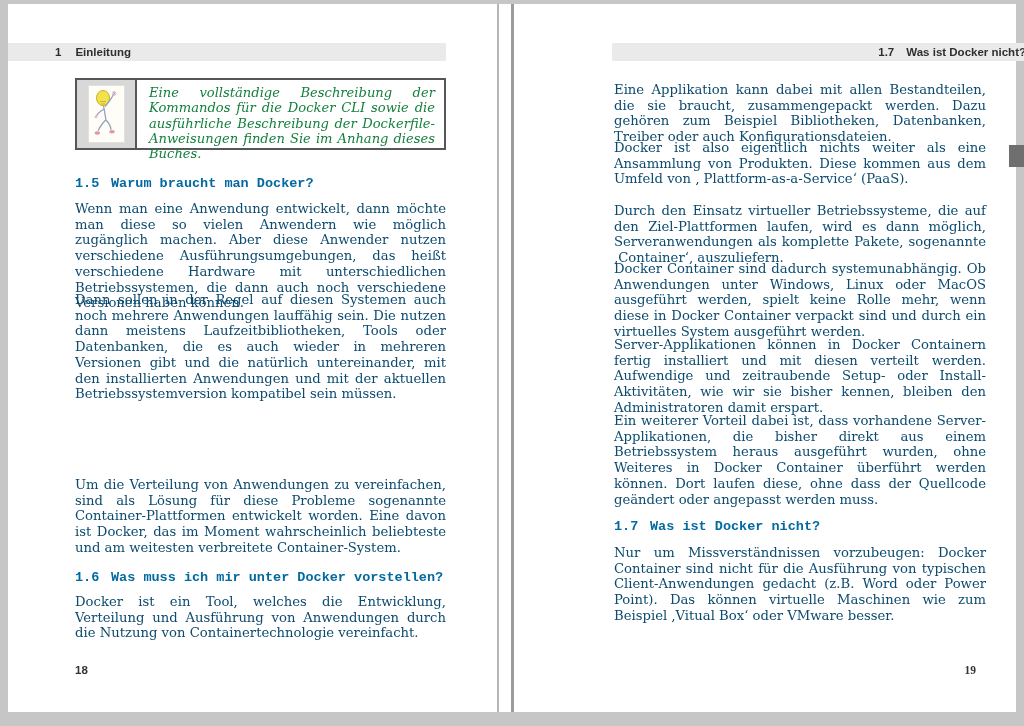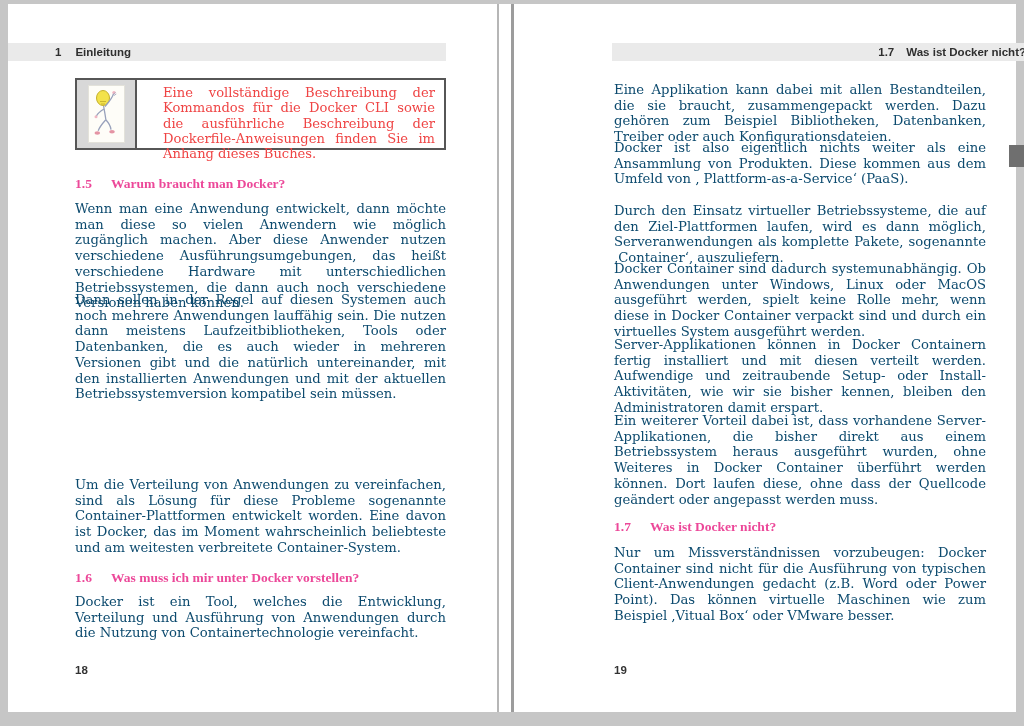--- a/index.html
+++ b/index.html
@@ -53,50 +53,50 @@
     width:60px; background:#d8d8d8;
     border-right:2px solid #565656;
     display:flex; align-items:center; justify-content:center;
   }
   .tip-panel {
     width:37px; height:58px; background:#fefdf8;
     border:1px solid #e3e2da;
     display:flex; align-items:center; justify-content:center;
   }
   .tip-text {
-    flex:1; padding:5px 9px 4px 26px;
+    flex:1; padding:5px 9px 4px 12px;
     font-size:13.1px; line-height:15.3px;
-    text-align:justify; color:#ef4444;
+    text-align:justify; color:#15803d;font-style:italic;
   }
 
   .sec {
     position:absolute;
-    font-family:Liberation Serif, serif;
-    font-weight:bold; font-size:13.5px; color:#ec4899;
+    font-family:Liberation Mono, monospace;
+    font-weight:bold; font-size:13.5px; color:#0369a1;
     white-space:nowrap;
   }
   .page.left  .sec { left:67px; }
   .page.right .sec { left:66px; }
   .sec-num { display:inline-block; width:36px; }
 
   .body {
     position:absolute;
     font-size:13.2px; line-height:15.7px;
     color:#0c4a6e; text-align:justify;
   }
   .page.left  .body { left:67px; width:371px; }
   .page.right .body { left:66px; width:372px; }
 
   .pagenum {
     position:absolute; top:660px;
     font-family:"Liberation Sans", sans-serif;
     font-weight:bold; font-size:11.5px; color:#333333;text-align:center;
   }
   .page.left  .pagenum { left:67px; }
-  .page.right .pagenum { left:66px; width:372px; text-align:left; }
+  .page.right .pagenum { left:56px; width:372px; text-align:right;font-family:Liberation Serif, serif; }
 </style>
 </head>
 <body>
 
 <div class="spread">
 
   <section class="page left">
 
     <header class="runhead">
       <span class="rh-num">1</span>

